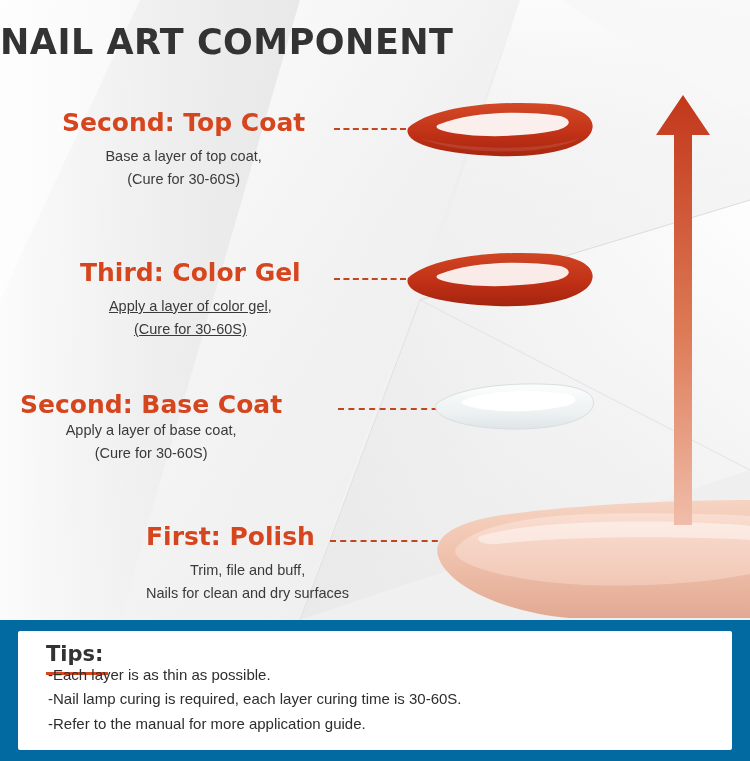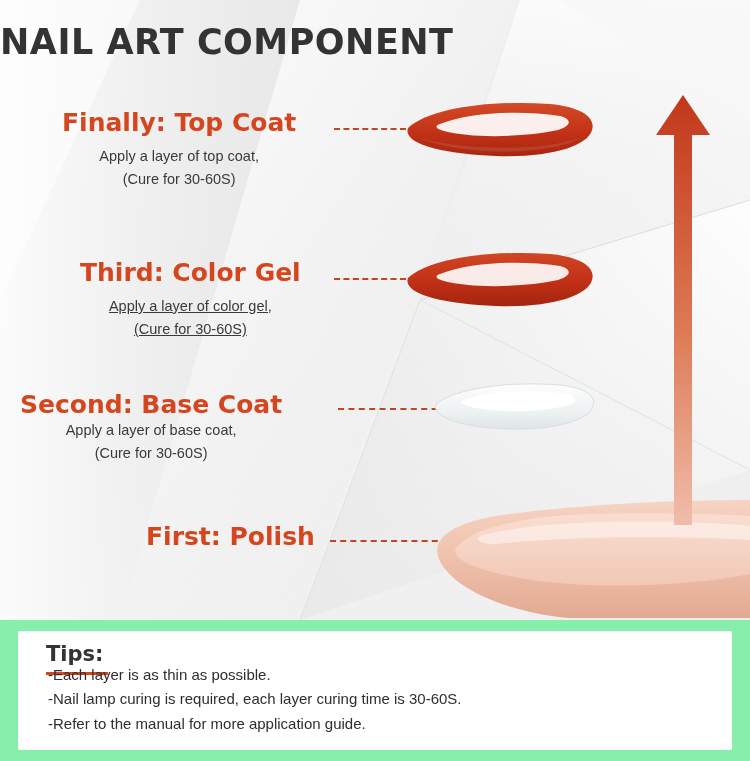--- a/index.html
+++ b/index.html
@@ -79,21 +79,21 @@
     right: 40px;
     top: 95px;
   }
   
   .tips {
     position: absolute;
     left: 0;
     top: 620px;
     width: 750px;
     height: 141px;
-    background: #86efac;
+    background: #0369a1;
   }
   .tips-inner {
     position: absolute;
     left: 18px;
     top: 11px;
     width: 714px;
     height: 119px;
     background: #ffffff;
     border-radius: 2px;
   }
@@ -162,23 +162,23 @@
     <polygon points="0,0 140,0 0,300" fill="#ffffff" opacity="0.55"></polygon>
     <polygon points="560,0 750,0 750,120" fill="#f7f7f7" opacity="0.8"></polygon>
     <line x1="420" y1="300" x2="750" y2="200" stroke="#dcdcdc" stroke-width="1"></line>
     <line x1="300" y1="620" x2="420" y2="300" stroke="#e0e0e0" stroke-width="1"></line>
     <line x1="420" y1="300" x2="750" y2="470" stroke="#e2e2e2" stroke-width="1"></line>
   </svg>
 
   <div class="title">NAIL ART COMPONENT</div>
 
   <div class="step" style="left:62px; top:108px;">
-    <div class="step-head">Finally: Top Coat</div>
+    <div class="step-head">Second: Top Coat</div>
     <div class="step-sub" style="text-align:center; margin-top:8px;">
-      <span class="step-sub-line">Apply a layer of top coat,</span>
+      <span class="step-sub-line">Base a layer of top coat,</span>
       <span class="step-sub-line">(Cure  for 30-60S)</span>
     </div>
   </div>
   <div class="dash" style="left:334px; top:128px; width:72px;"></div>
 
   <svg class="nail" style="left:400px; top:98px;" width="200" height="70" viewBox="0 0 200 70">
     <defs>
       <linearGradient id="redA" x1="0" y1="0" x2="0" y2="1">
         <stop offset="0%" stop-color="#d34a26"></stop>
         <stop offset="55%" stop-color="#c23217"></stop>
@@ -227,20 +227,24 @@
         <stop offset="60%" stop-color="#eef2f3"></stop>
         <stop offset="100%" stop-color="#dfe5e7"></stop>
       </linearGradient>
     </defs>
     <path d="M6,26 C26,10 78,3 130,7 C156,10 166,18 163,28 C159,42 126,52 80,51 C36,50 1,40 6,26 Z" fill="url(#clearA)" stroke="#d8dee0" stroke-width="1"></path>
     <path d="M34,22 C60,12 104,11 138,16 C148,19 148,25 136,28 C104,35 60,35 38,28 C31,26 29,24 34,22 Z" fill="#ffffff" opacity="0.95"></path>
   </svg>
 
   <div class="step" style="left:146px; top:522px;">
     <div class="step-head">First: Polish</div>
+    <div class="step-sub" style="text-align:center; margin-top:8px;">
+      <span class="step-sub-line">Trim, file and buff,</span>
+      <span class="step-sub-line">Nails for clean and dry surfaces</span>
+    </div>
   </div>
   <div class="dash" style="left:330px; top:540px; width:118px;"></div>
 
   <svg class="nail" style="left:420px; top:500px;" width="330" height="120" viewBox="0 0 330 120">
     <defs>
       <linearGradient id="skin" x1="0" y1="0" x2="0" y2="1">
         <stop offset="0%" stop-color="#f6d3c2"></stop>
         <stop offset="45%" stop-color="#f0c3ae"></stop>
         <stop offset="100%" stop-color="#e2a992"></stop>
       </linearGradient>

